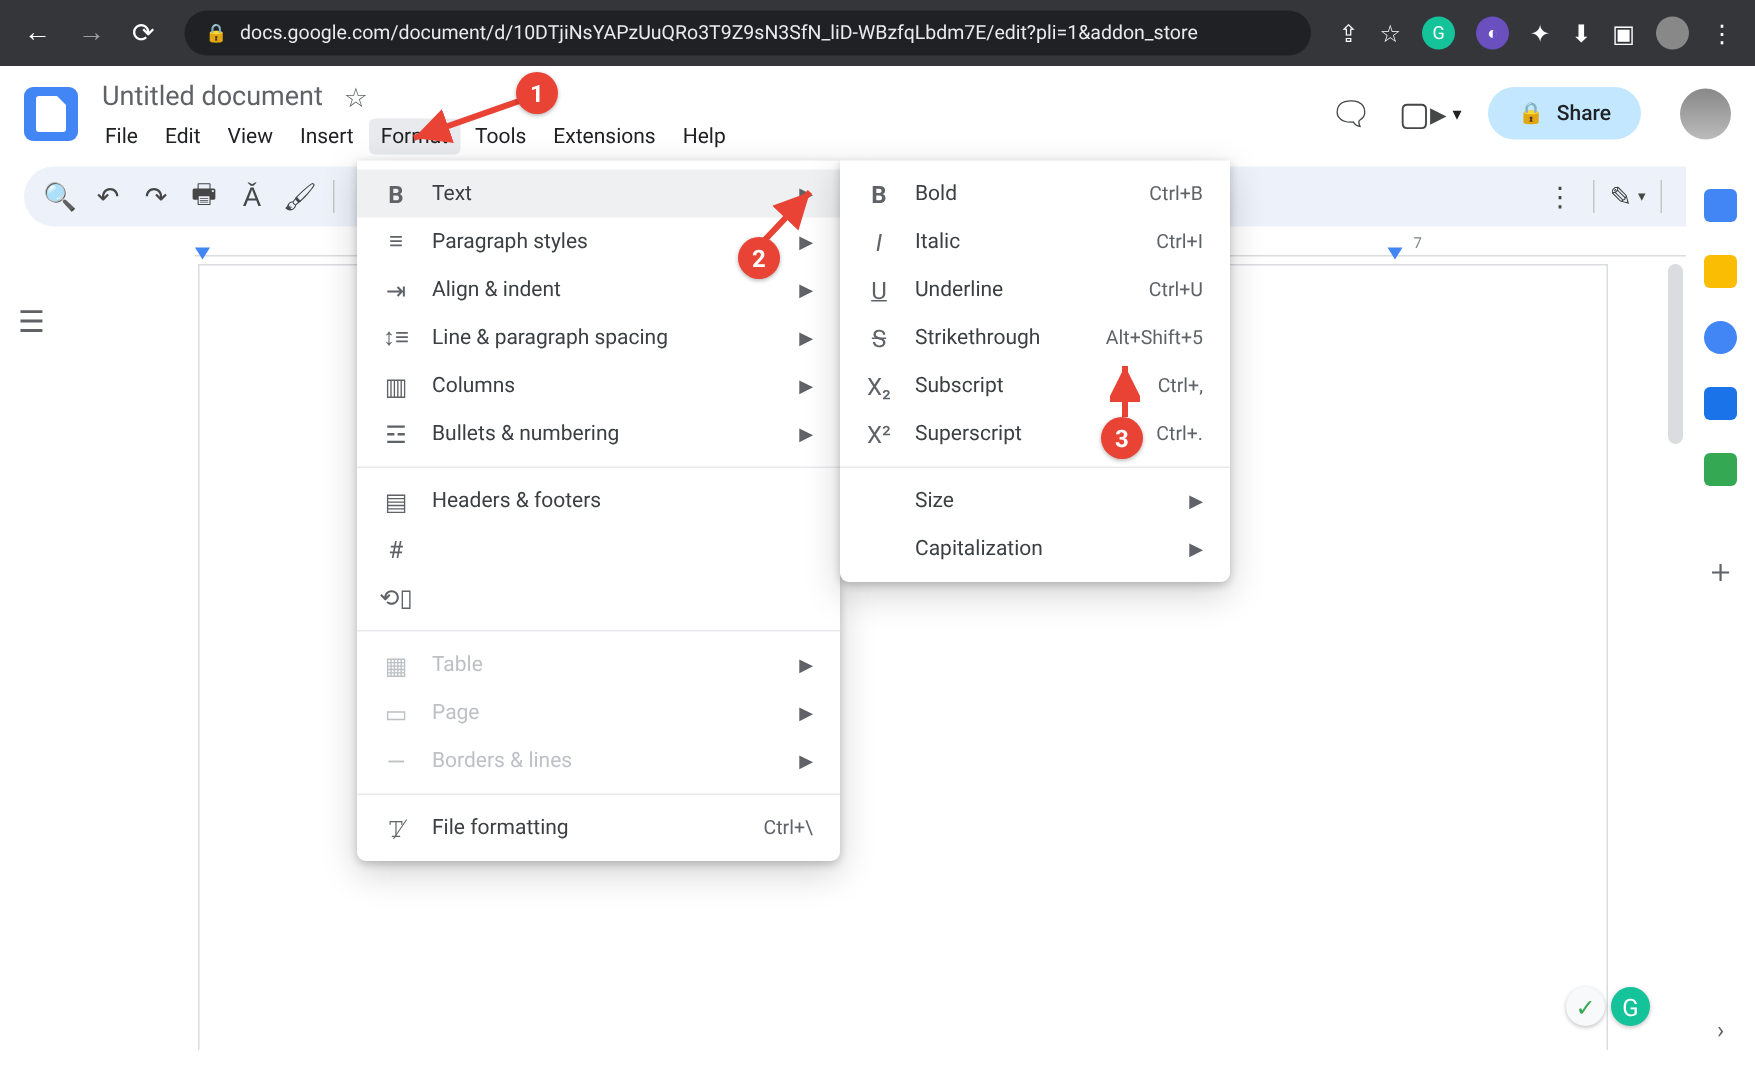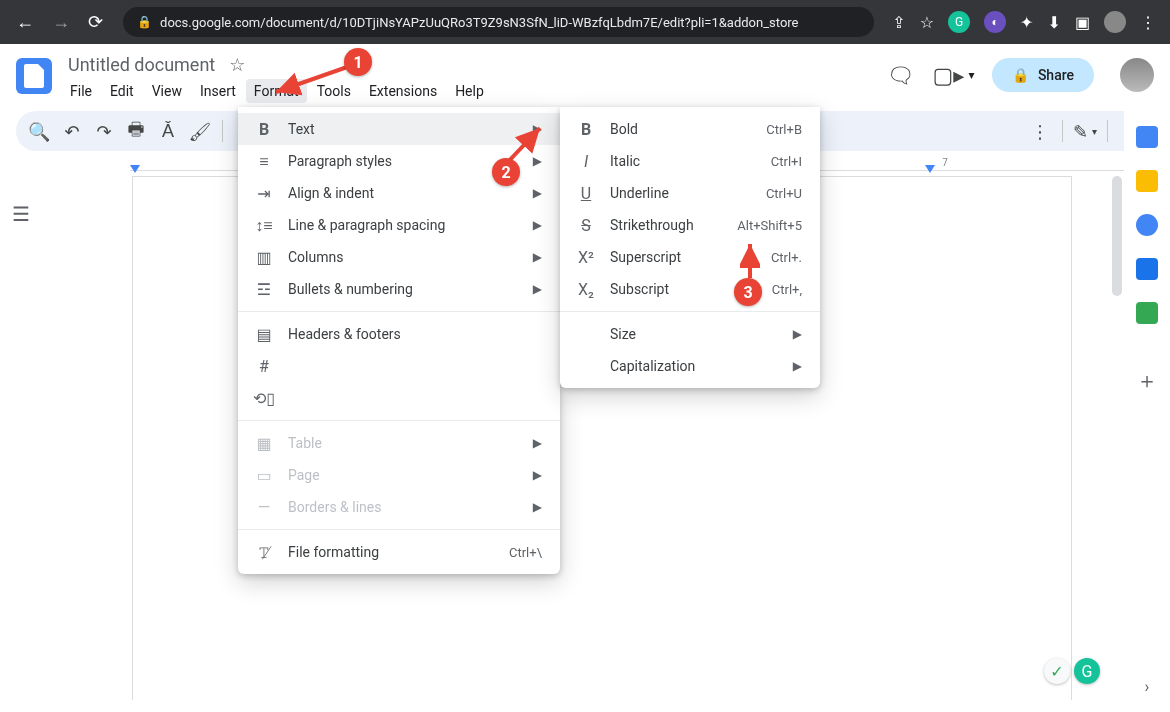--- a/index.html
+++ b/index.html
@@ -284,28 +284,28 @@
     <span class="shortcut">Ctrl+U</span>
   </div>
   <div class="row">
     <span class="icon">
         <s>S</s>
       </span>
     <span class="label">Strikethrough</span>
     <span class="shortcut">Alt+Shift+5</span>
   </div>
   <div class="row">
+    <span class="icon">X₂</span>
+    <span class="label">Subscript</span>
+    <span class="shortcut">Ctrl+,</span>
+  </div>
+  <div class="row">
     <span class="icon">X²</span>
     <span class="label">Superscript</span>
     <span class="shortcut">Ctrl+.</span>
-  </div>
-  <div class="row">
-    <span class="icon">X₂</span>
-    <span class="label">Subscript</span>
-    <span class="shortcut">Ctrl+,</span>
   </div>
   <div class="divider"></div>
   <div class="row">
     <span class="icon"></span>
     <span class="label">Size</span>
     <span class="arrow">▶</span>
   </div>
   <div class="row">
     <span class="icon"></span>
     <span class="label">Capitalization</span>

